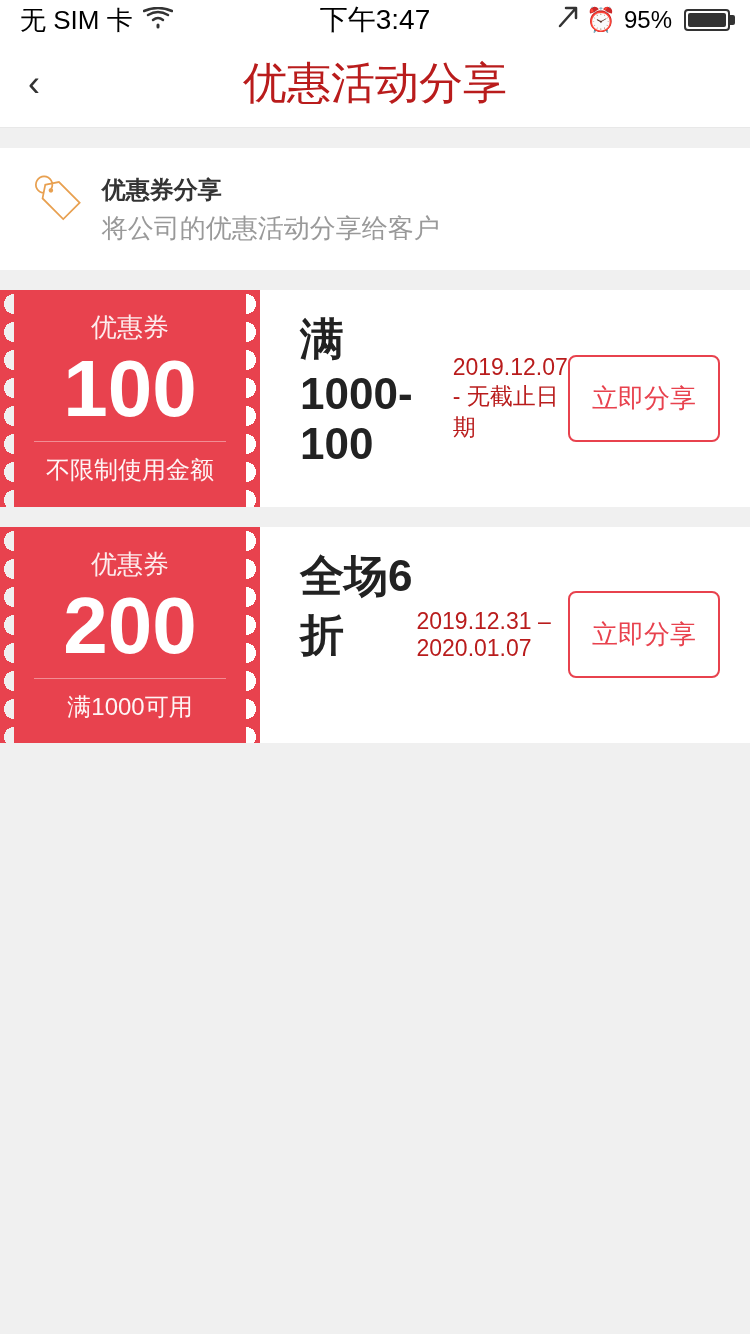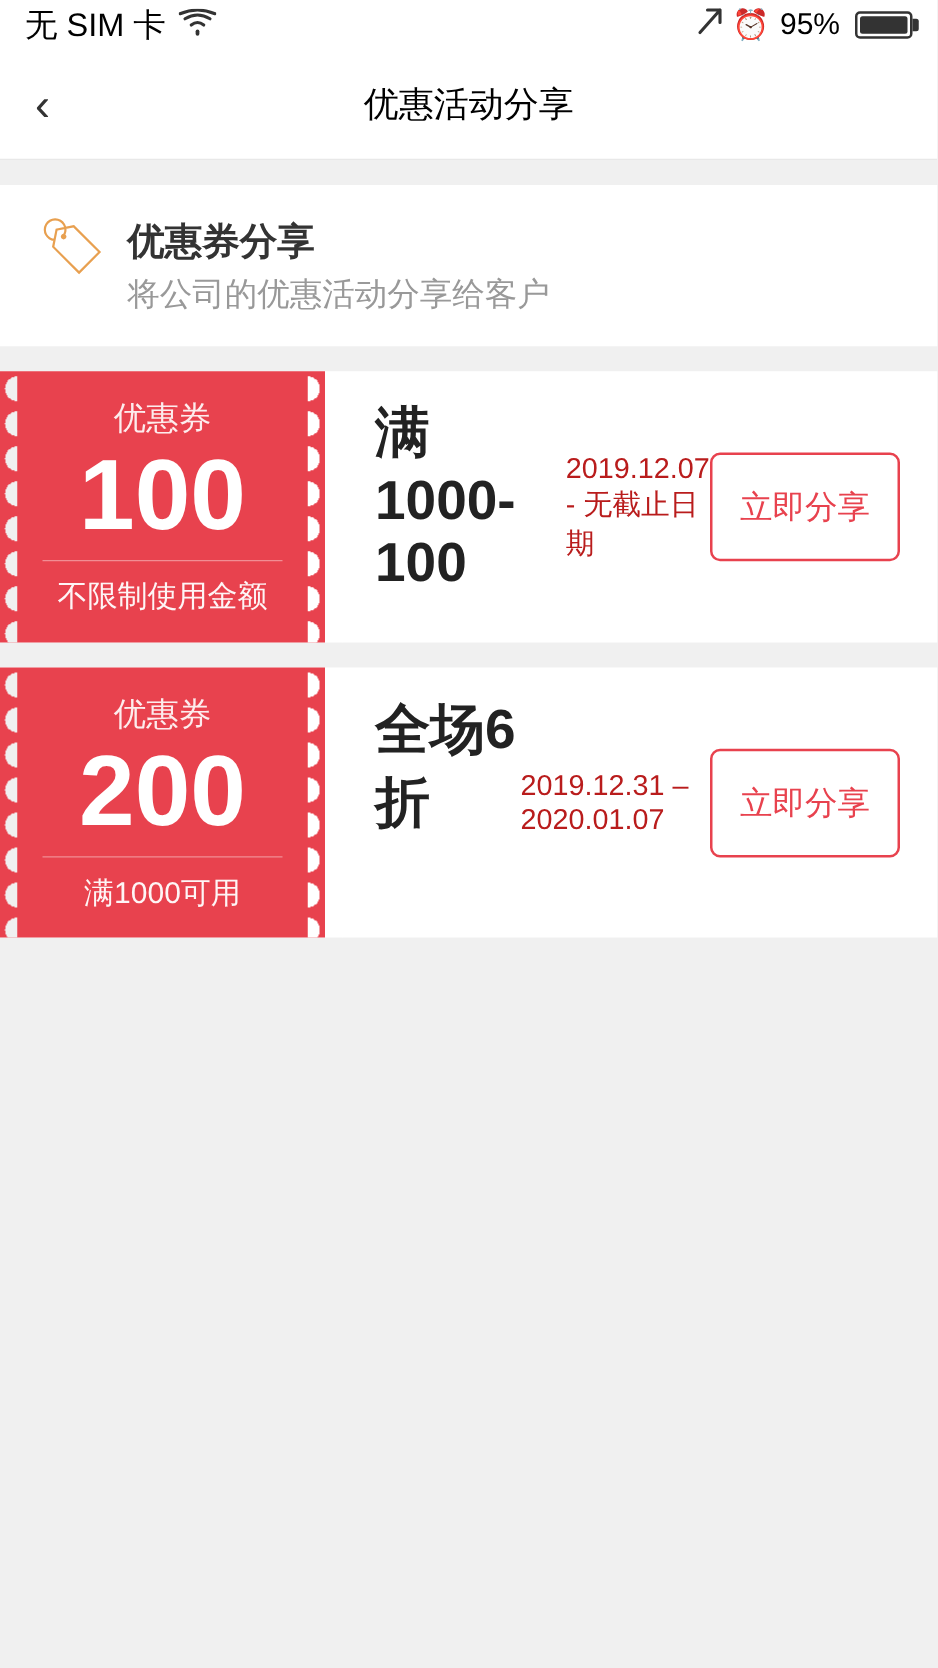--- a/index.html
+++ b/index.html
@@ -84,42 +84,42 @@
       border-bottom: 1px solid #e8e8e8;
     }
     .nav-back {
       position: absolute;
       left: 28px;
       font-size: 36px;
       color: #333;
       cursor: pointer;
     }
     .nav-title {
-      font-size: 28px;
+      font-size: 44px;
       font-weight: 500;
-      color: #000000;
+      color: #b91c1c;
     }
 
     
     .section-header {
       background: #fff;
       padding: 28px 30px 24px 30px;
       margin-top: 20px;
       display: flex;
       align-items: flex-start;
       gap: 16px;
     }
     .section-icon {
       font-size: 44px;
       line-height: 1;
       color: #e8a050;
     }
     .section-text-wrap {}
     .section-title {
-      font-size: 30px;
+      font-size: 24px;
       font-weight: 600;
       color: #333;
       line-height: 1.2;
     }
     .section-subtitle {
       font-size: 26px;
       color: #999;
       margin-top: 6px;
     }
 
@@ -254,20 +254,21 @@
     <span>无 SIM 卡</span>
     <span>
       <svg width="30" height="22" viewBox="0 0 30 22">
         <path d="M15 18 L15 20" stroke="#333" stroke-width="3" stroke-linecap="round"></path>
         <path d="M10 13 Q15 9 20 13" stroke="#333" stroke-width="2.5" fill="none" stroke-linecap="round"></path>
         <path d="M5 8 Q15 2 25 8" stroke="#333" stroke-width="2.5" fill="none" stroke-linecap="round"></path>
         <path d="M1 4 Q15 -2 29 4" stroke="#333" stroke-width="2.5" fill="none" stroke-linecap="round"></path>
       </svg>
     </span>
   </div>
+  <div class="status-center">下午3:47</div>
   <div class="status-right">
     <span>
       <svg width="20" height="22" viewBox="0 0 20 22">
         <path d="M2 20 L18 2 M18 2 L18 12 M18 2 L8 2" stroke="#333" stroke-width="2.5" fill="none" stroke-linecap="round" stroke-linejoin="round"></path>
       </svg>
     </span>
     <span>⏰</span>
     <span>95%</span>
     <span class="battery-icon">
       <span class="battery-fill"></span>

